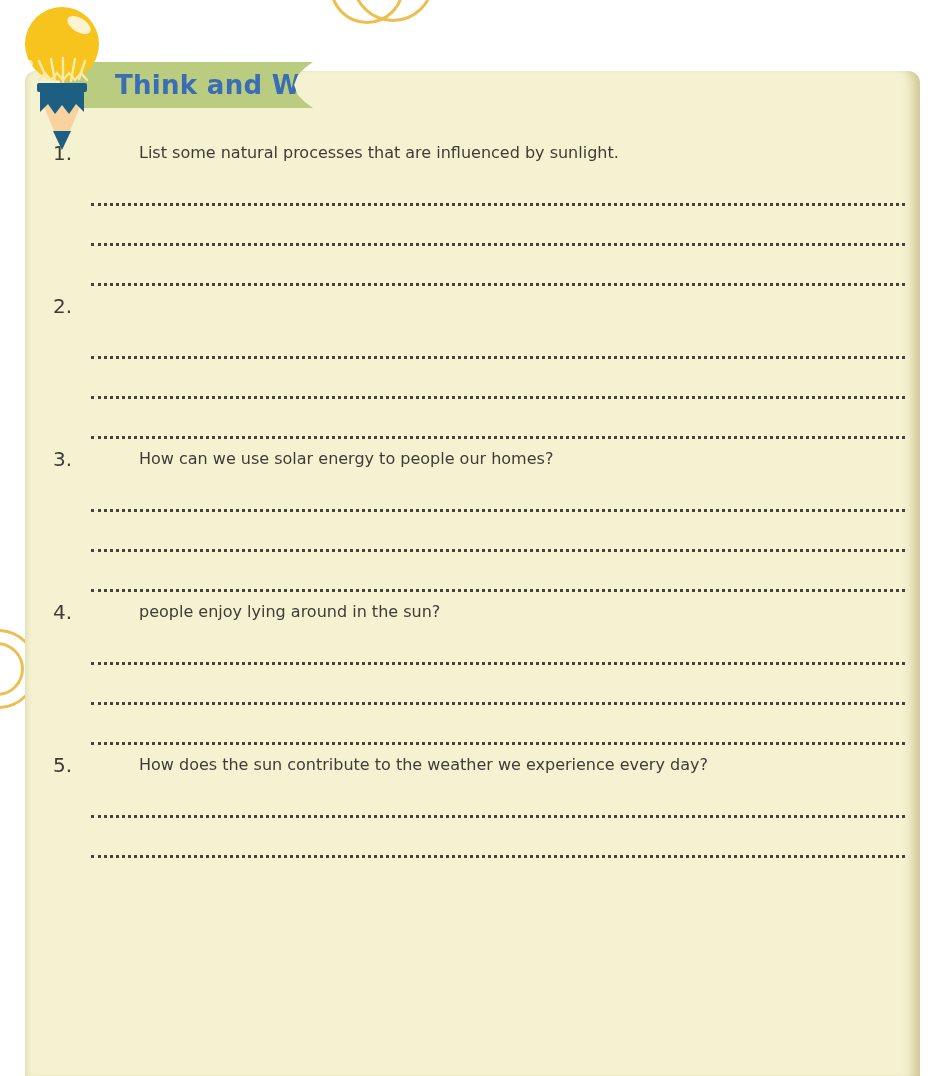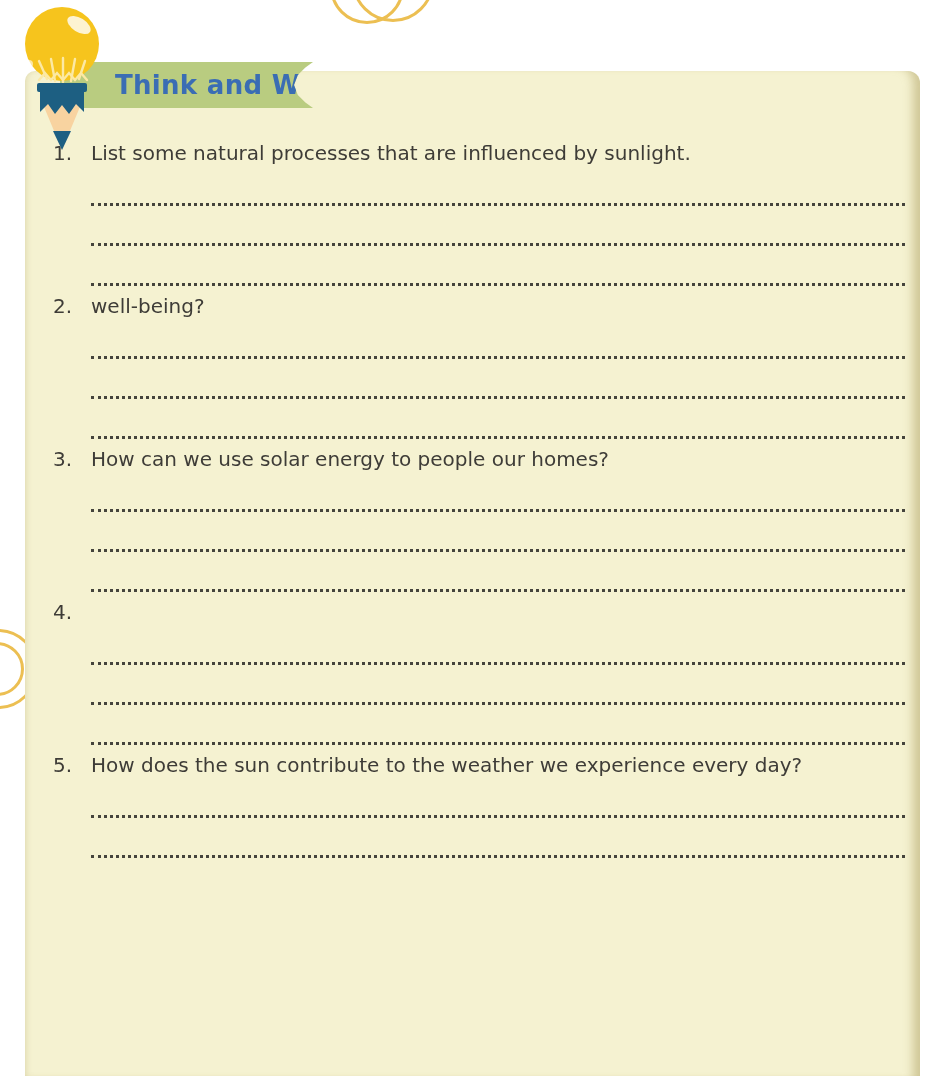--- a/index.html
+++ b/index.html
@@ -72,21 +72,21 @@
     padding: 62px 15px 0 28px;
     box-sizing: border-box;
   }
   .question { display: flex; margin-top: 34px; }
   .question:first-child { margin-top: 0; }
   .qnum {
     width: 38px; flex-shrink: 0;
     font-size: 20px; line-height: 40px;
     color: #3e3c37;
   }
-  .qtext { flex: 1; font-size: 20px; line-height: 40px; color: #3e3c37; }
+  .qtext { flex: 1; font-size: 16px; line-height: 40px; color: #3e3c37; margin-left: 48px; }
   .answers { margin-top: 30px; }
   .dotline {
     height: 0;
     margin: 37px 0 0 38px;
     border-bottom: 3px dotted #45443c;
   }
   .answers .dotline:first-child { margin-top: 0; }
 </style>
 </head>
 <body>
@@ -109,21 +109,20 @@
           <div class="dotline"></div>
           <div class="dotline"></div>
           <div class="dotline"></div>
         </div>
   </div>
 
   <div class="question-block">
     <div class="question">
       <div class="qnum">2.</div>
       <div class="qtext">
-            <div>well-being?</div>
           </div>
     </div>
     <div class="answers">
           <div class="dotline"></div>
           <div class="dotline"></div>
           <div class="dotline"></div>
         </div>
   </div>
 
   <div class="question-block">
@@ -137,20 +136,21 @@
           <div class="dotline"></div>
           <div class="dotline"></div>
           <div class="dotline"></div>
         </div>
   </div>
 
   <div class="question-block">
     <div class="question">
       <div class="qnum">4.</div>
       <div class="qtext">
+            <div>people enjoy lying around in the sun?</div>
           </div>
     </div>
     <div class="answers">
           <div class="dotline"></div>
           <div class="dotline"></div>
           <div class="dotline"></div>
         </div>
   </div>
 
   <div class="question-block">

